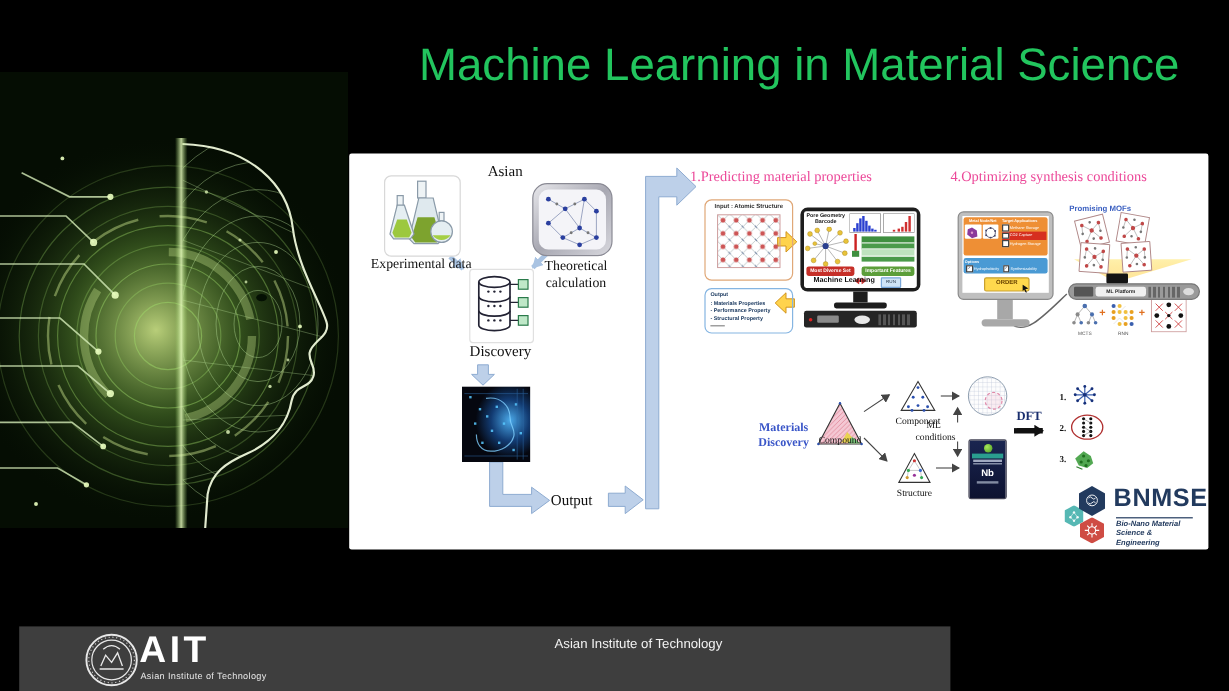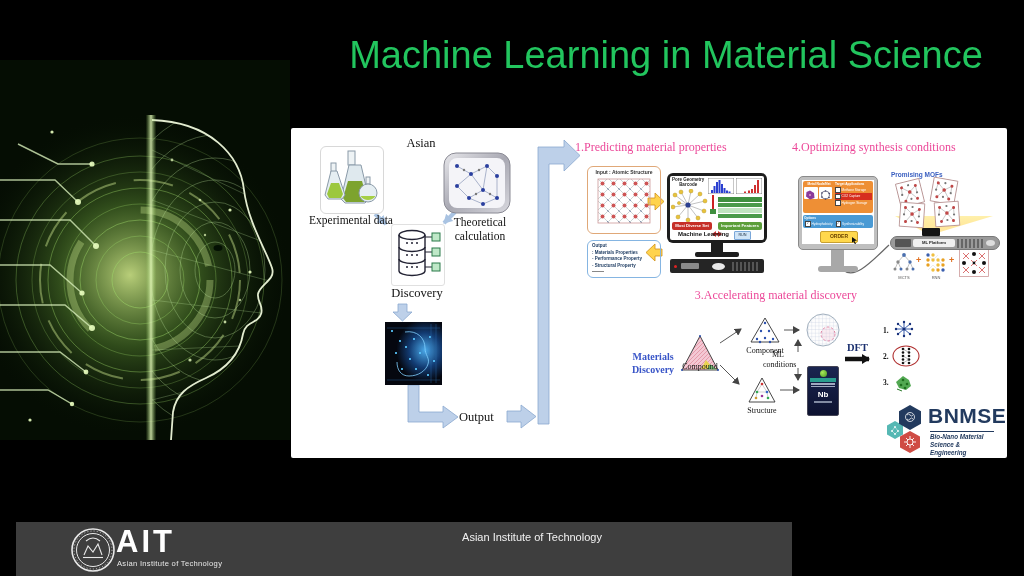--- a/index.html
+++ b/index.html
@@ -558,21 +558,20 @@
       </g>
       <g fill="#111">
           <circle cx="15" cy="5" r="2"></circle>
           <circle cx="5" cy="14" r="2"></circle>
           <circle cx="25" cy="14" r="2"></circle>
           <circle cx="15" cy="23" r="2"></circle>
           <circle cx="15" cy="14" r="1.4"></circle>
         </g>
     </svg>
 
-    <div class="abs serif sectitle ctr" style="left:400px;top:160px;width:170px">3.Accelerating material discovery</div>
 
     <div class="abs serif ctr" style="left:336px;top:222px;width:52px;font-size:10px;font-weight:bold;color:#3a56c8;line-height:1.3">
       <div>Materials</div>
       <div>Discovery</div>
     </div>
 
     <svg class="abs" style="left:389px;top:206px" width="40" height="38" viewBox="0 0 40 38">
       <defs>
           <pattern id="hatch" width="4" height="4" patternUnits="userSpaceOnUse">
             <rect width="4" height="4" fill="#f4c8d4"></rect>

